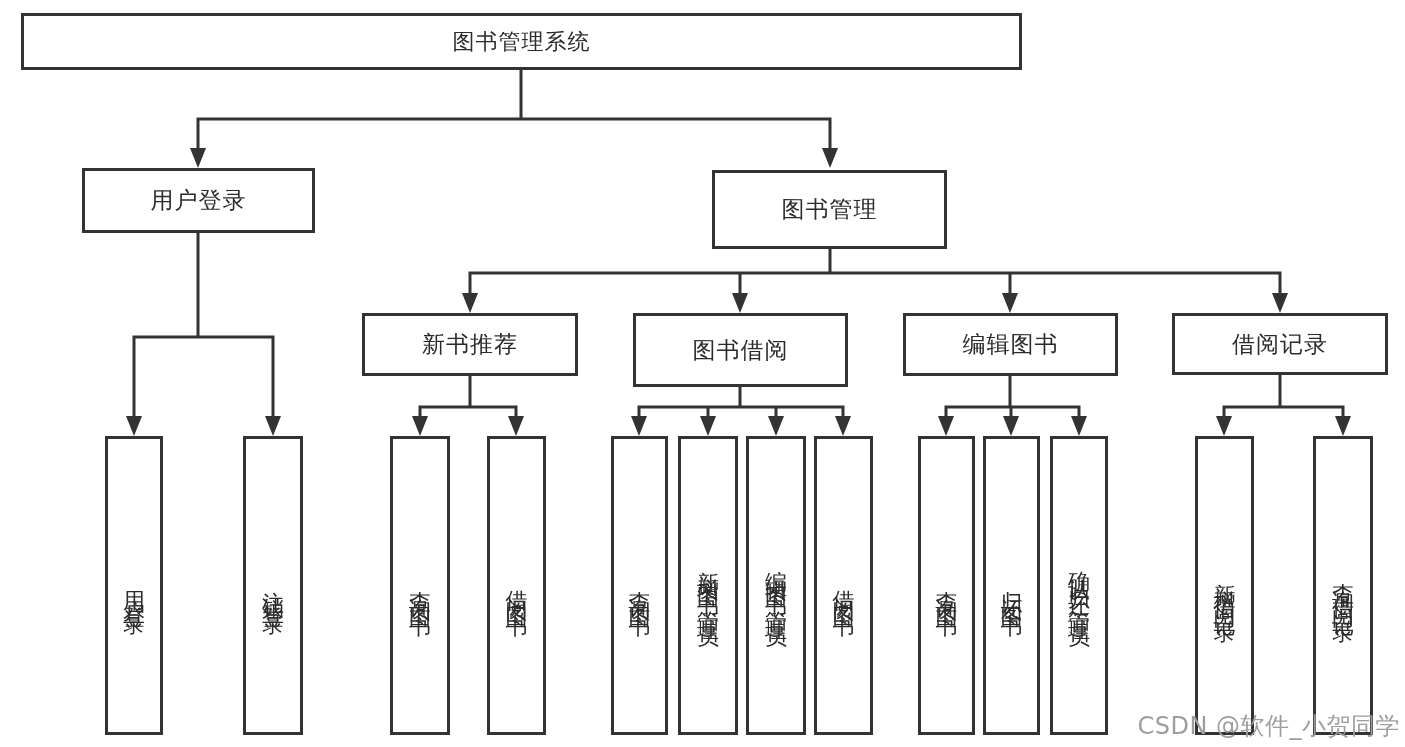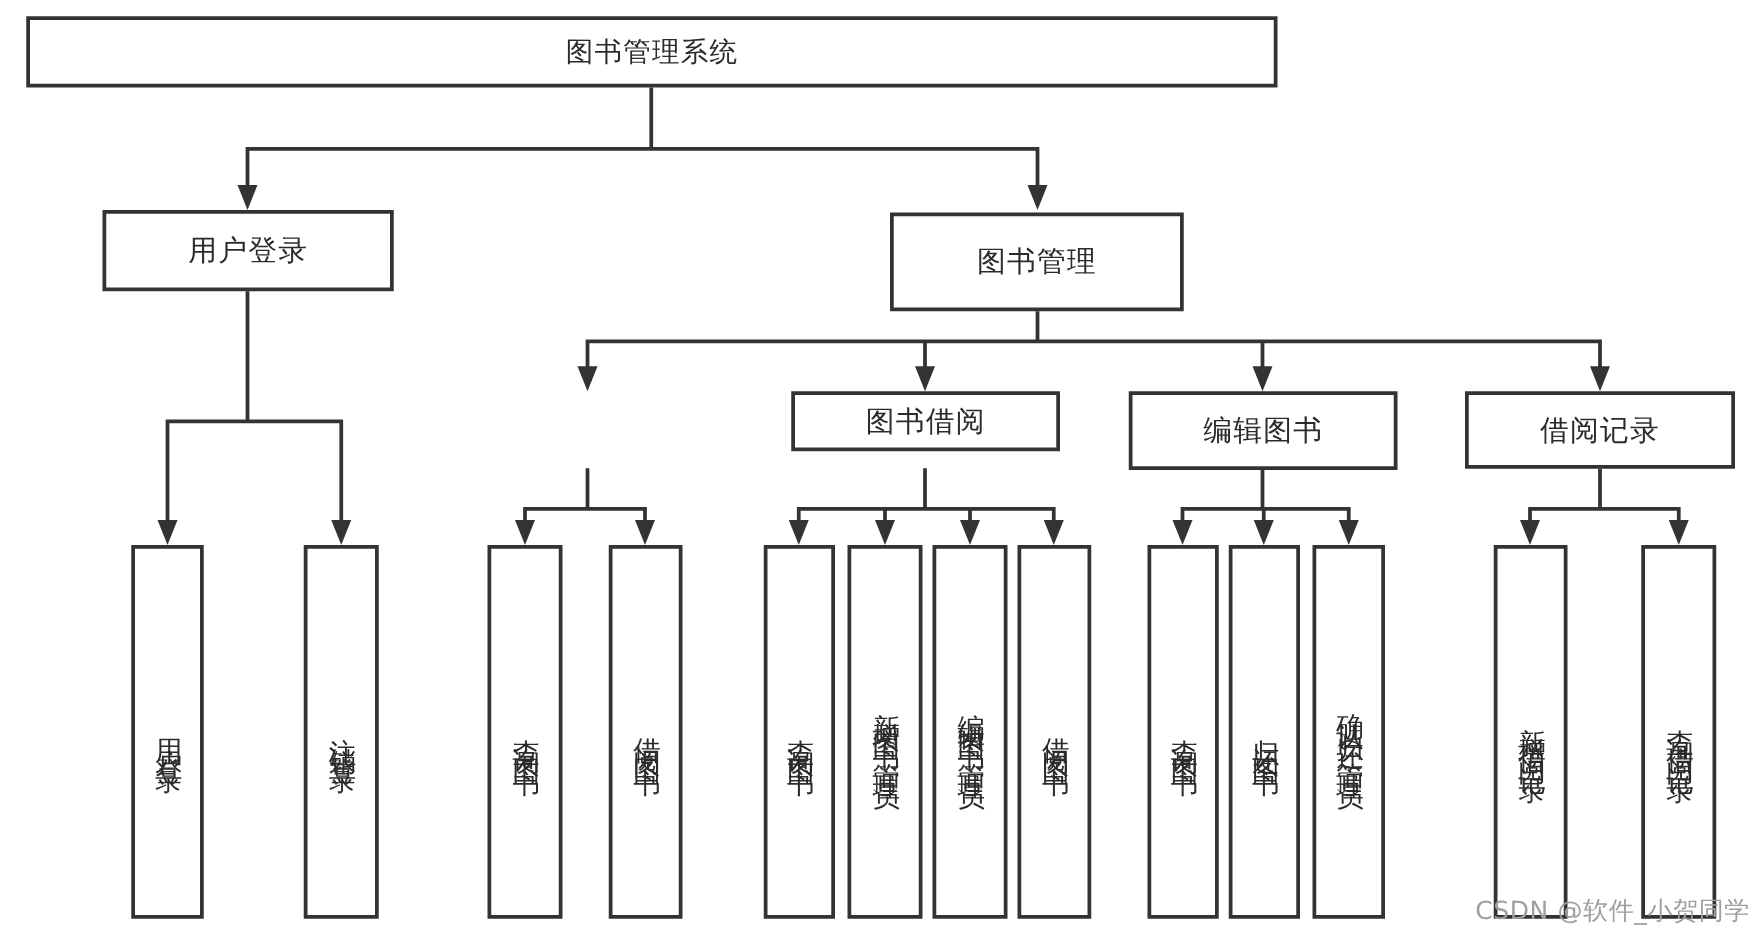--- a/index.html
+++ b/index.html
@@ -33,21 +33,21 @@
   .v{
     writing-mode:vertical-rl;
     font-size:22px;
     letter-spacing:8px;
     line-height:1;
     padding-top:6px;
   }
   .watermark{
     position:absolute;
     right:5px;bottom:5px;
-    font-size:20px;
+    font-size:24px;
     color:var(--wm);
     letter-spacing:0.5px;
     z-index:5;
     white-space:nowrap;
     margin-left:30px;
   }
 </style>
 </head>
 <body>
 
@@ -91,21 +91,22 @@
       <polygon points="1224,436 1216,416 1232,416"></polygon>
       <polygon points="1343,436 1335,416 1351,416"></polygon>
     </g>
   </svg>
 
   <div class="box h root" style="left:21px;top:13px;width:1001px;height:57px">图书管理系统</div>
 
   <div class="box h" style="left:82px;top:168px;width:233px;height:65px">用户登录</div>
   <div class="box h" style="left:712px;top:170px;width:235px;height:79px">图书管理</div>
 
-  <div class="box h" style="left:633px;top:313px;width:215px;height:48px">图书借阅</div>
+  <div class="box h" style="left:362px;top:313px;width:216px;height:63px">新书推荐</div>
+  <div class="box h" style="left:633px;top:313px;width:215px;height:74px">图书借阅</div>
   <div class="box h" style="left:903px;top:313px;width:215px;height:63px">编辑图书</div>
   <div class="box h" style="left:1172px;top:313px;width:216px;height:62px">借阅记录</div>
 
   <div class="box v" style="left:105px;top:436px;width:58px;height:299px">用户登录</div>
   <div class="box v" style="left:243px;top:436px;width:60px;height:299px">注销登录</div>
 
   <div class="box v" style="left:390px;top:436px;width:60px;height:299px">查询图书</div>
   <div class="box v" style="left:487px;top:436px;width:59px;height:299px">借阅图书</div>
 
   <div class="box v" style="left:611px;top:436px;width:57px;height:299px">查询图书</div>

